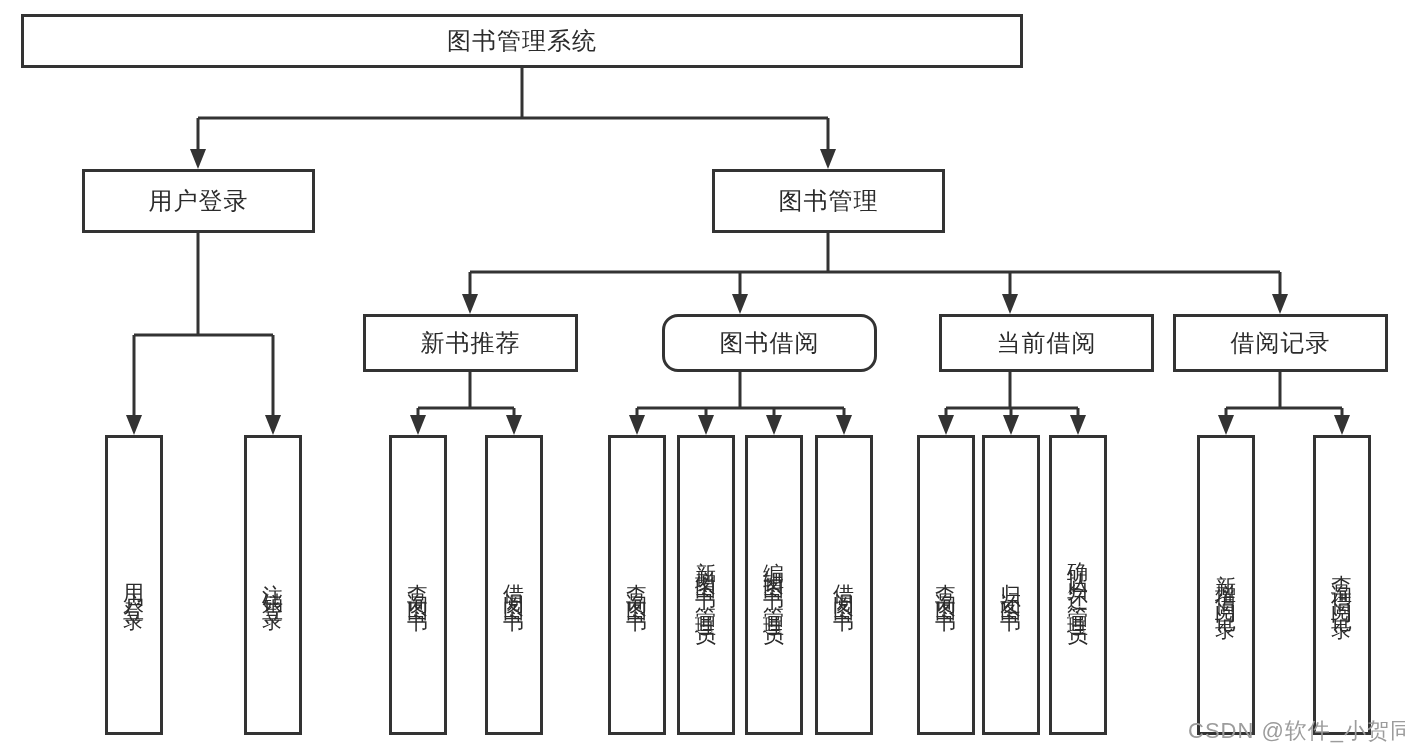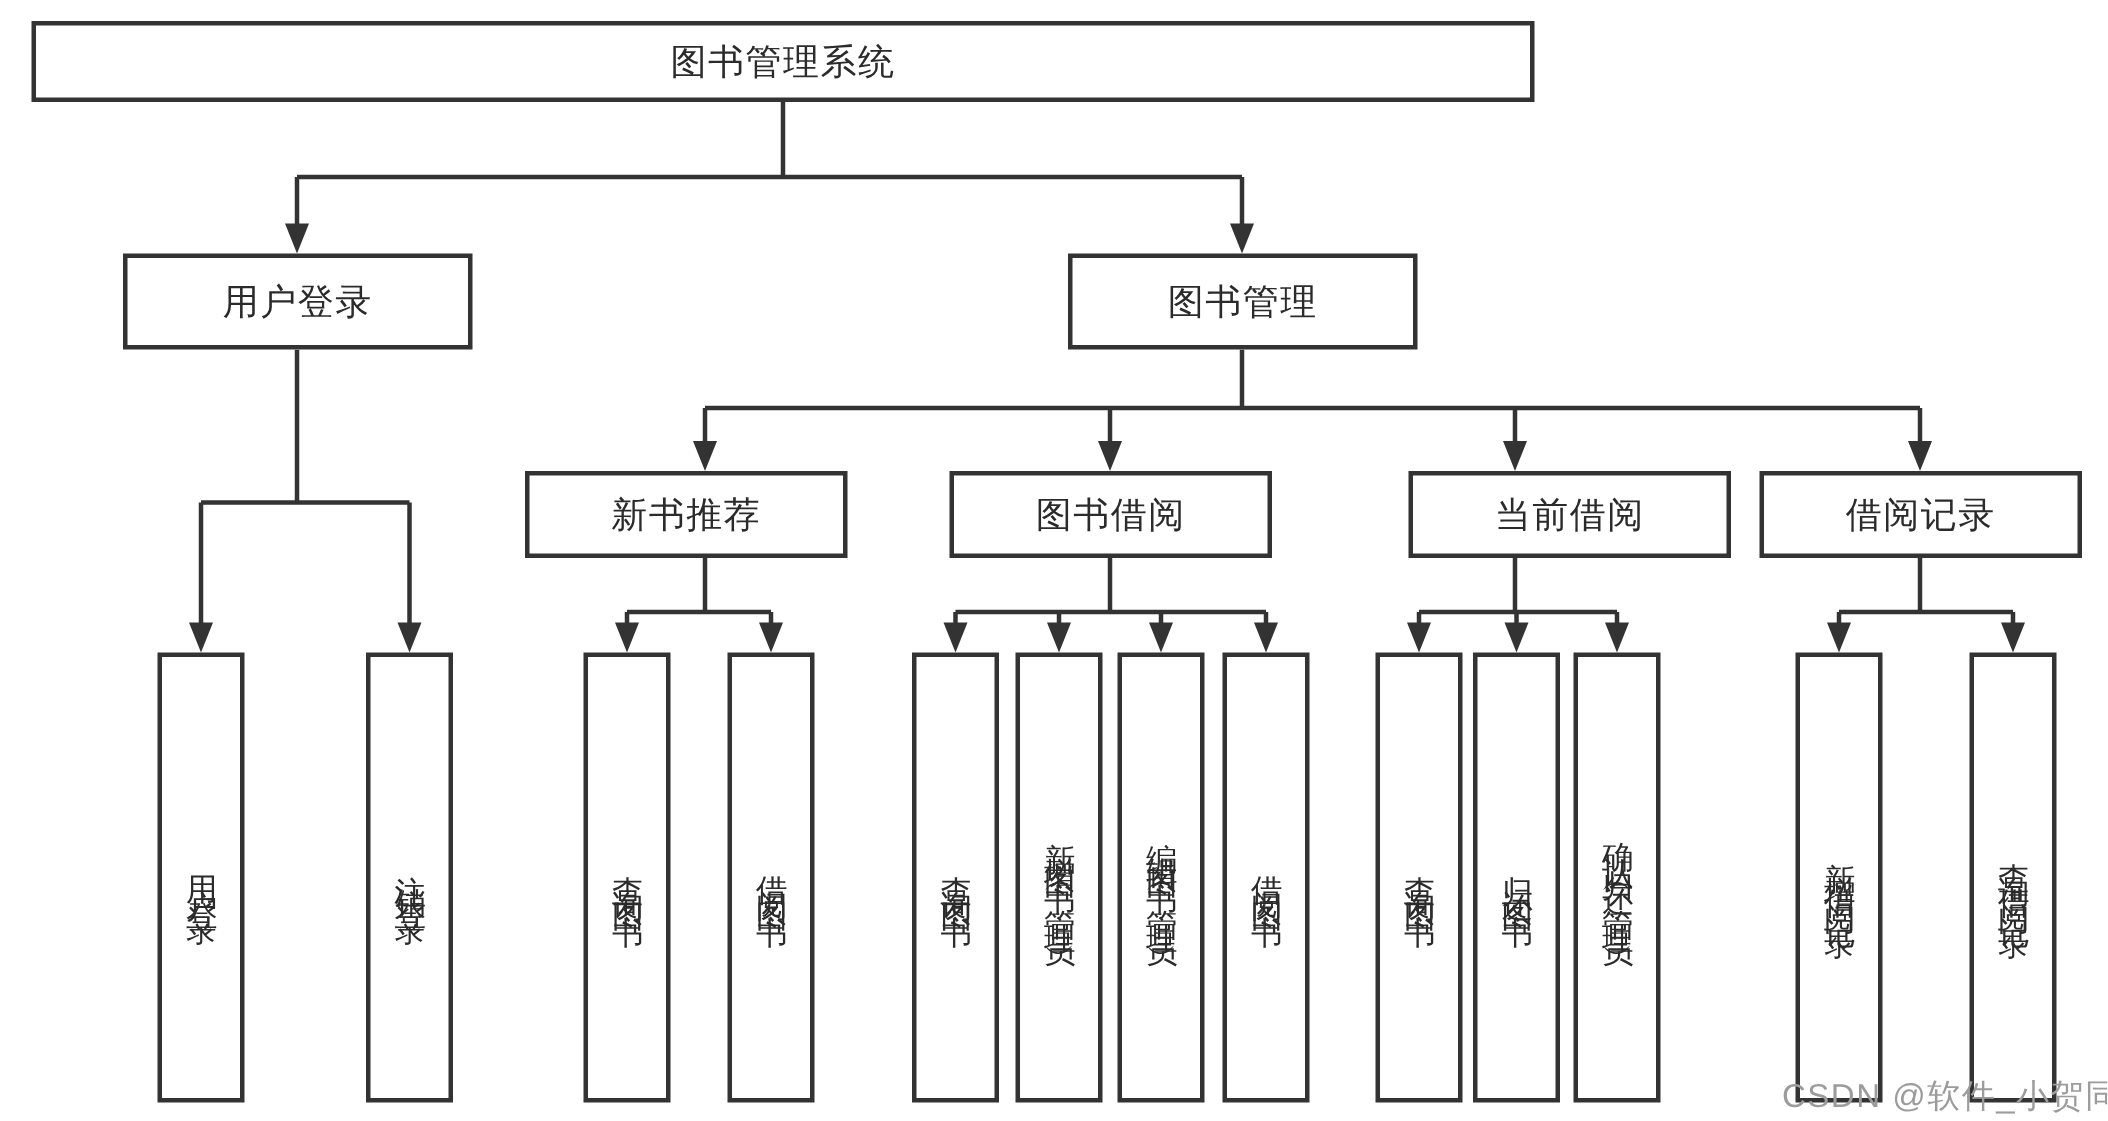--- a/index.html
+++ b/index.html
@@ -43,22 +43,22 @@
     text-orientation: mixed;
     font-size: 21px;
     letter-spacing: 9px;
     line-height: 1;
     white-space: nowrap;
   }
   .root  { left: 21px;  top: 14px;  width: 1002px; height: 54px; }
   .lv1a  { left: 82px;  top: 169px; width: 233px;  height: 64px; }
   .lv1b  { left: 712px; top: 169px; width: 233px;  height: 64px; }
   .lv2   { top: 314px; width: 215px; height: 58px; }
-  .lv2a  { left: 350px; }
-  .lv2b  { left: 633px; }
+  .lv2a  { left: 363px; }
+  .lv2b  { left: 662px; border-radius: 16px; }
   .lv2c  { left: 939px; }
   .lv2d  { left: 1173px; }
   .leaf  { top: 435px; width: 58px; height: 300px; }
   .g1a { left: 105px; }  .g1b { left: 244px; }
   .g2a { left: 389px; }  .g2b { left: 485px; }
   .g3a { left: 608px; }  .g3b { left: 677px; }
   .g3c { left: 745px; }  .g3d { left: 815px; }
   .g4a { left: 917px; }  .g4b { left: 982px; }
   .g4c { left: 1049px; }
   .g5a { left: 1197px; } .g5b { left: 1313px; }

